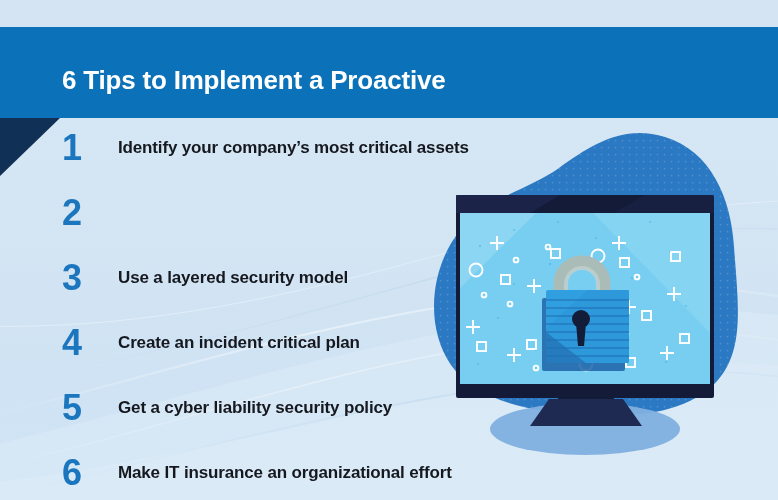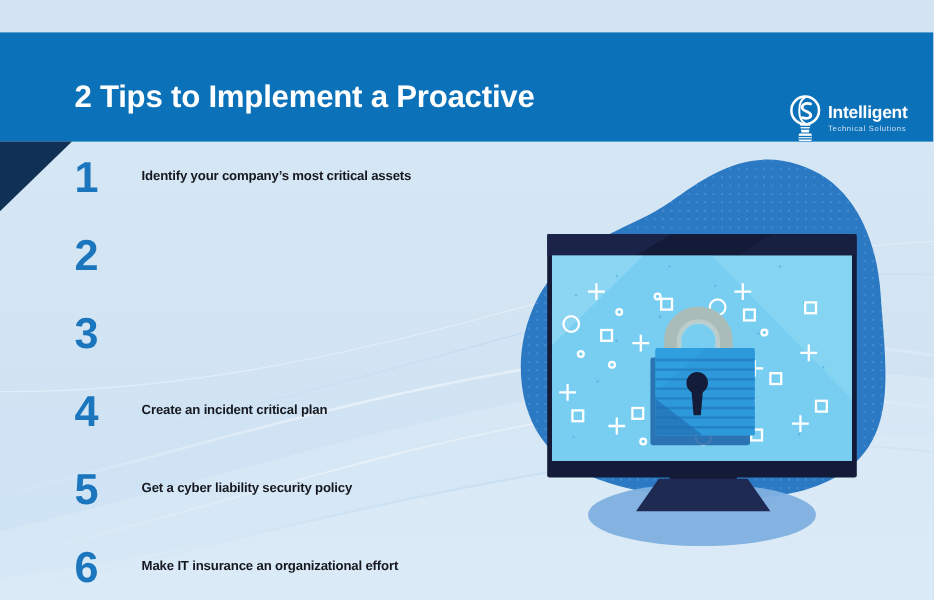--- a/index.html
+++ b/index.html
@@ -82,21 +82,21 @@
   .tip-num {
     color:#1b76be;
     font-size:36px;
     font-weight:bold;
     line-height:1;
     width:56px;
     flex:0 0 56px;
   }
   .tip-text {
     color:#16181f;
-    font-size:11px;
+    font-size:17px;
     font-weight:bold;
     line-height:1.2;
     letter-spacing:-0.15px;
     white-space:nowrap;
   }
   .tip:nth-child(1) { top:8px; }
   .tip:nth-child(2) { top:73px; }
   .tip:nth-child(3) { top:138px; }
   .tip:nth-child(4) { top:203px; }
   .tip:nth-child(5) { top:268px; }
@@ -134,45 +134,23 @@
     <path d="M-20,352 C150,316 320,252 500,226 C640,206 730,212 800,226" fill="none" stroke="url(#wg)" stroke-width="1.6" opacity="0.7"></path>
     <path d="M-20,262 C130,248 300,196 470,150 C600,116 710,106 800,112" fill="none" stroke="url(#wg2)" stroke-width="1.4" opacity="0.6"></path>
     <path d="M-20,382 C120,352 300,300 480,272 C630,248 730,250 800,262" fill="none" stroke="url(#wg2)" stroke-width="1.8" opacity="0.55"></path>
     <path d="M-20,208 C120,212 260,186 420,142 C560,104 700,86 800,82" fill="none" stroke="#ffffff" stroke-width="1" opacity="0.35"></path>
     <path d="M-20,366 C160,346 330,296 520,264 C660,240 740,242 800,250
              L800,382 L-20,382 Z" fill="#ffffff" opacity="0.1"></path>
   </svg>
 
   <div class="header-band">
     <div class="header-title">
-      <span class="line">2 Tips to Implement a Proactive</span>
-    </div>
-
-    <div class="logo">
-      <svg class="logo-mark" viewBox="0 0 30 42">
-
-        <circle cx="15" cy="14" r="11.5" fill="none" stroke="#ffffff" stroke-width="2.1"></circle>
-
-        <path d="M15 3.2 C8.6 6.4 8.2 21.6 15 24.8" fill="none" stroke="#ffffff" stroke-width="1.7"></path>
-        <path d="M19.5 8.6 C15.5 7.2 11.8 9.2 12.6 12.2 C13.4 15.2 19 14.6 19.6 17.6
-                 C20.1 20.2 16.4 21.6 12.6 20.0" fill="none" stroke="#ffffff" stroke-width="2.3" stroke-linecap="round"></path>
-
-        <path d="M10.6 25.4 L19.4 25.4 L18.1 32.4 L11.9 32.4 Z" fill="#ffffff"></path>
-        <rect x="10.3" y="26.8" width="9.4" height="1.1" fill="#0b72b9"></rect>
-        <rect x="10.8" y="29.0" width="8.4" height="1.1" fill="#0b72b9"></rect>
-
-        <rect x="9.6" y="33.2" width="10.8" height="6.2" rx="1" fill="#ffffff"></rect>
-        <rect x="9.6" y="35.2" width="10.8" height="1.1" fill="#0b72b9"></rect>
-        <rect x="9.6" y="37.2" width="10.8" height="1.1" fill="#0b72b9"></rect>
-      </svg>
-      <div class="logo-text">
-        <div class="logo-name">Intelligent</div>
-        <div class="logo-tag">Technical Solutions</div>
-      </div>
-    </div>
+      <span class="line">6 Tips to Implement a Proactive</span>
+    </div>
+
   </div>
 
   <div class="corner-triangle"></div>
 
   <svg class="illustration" viewBox="0 0 360 382">
     <defs>
       <pattern id="dots" width="7" height="7" patternUnits="userSpaceOnUse">
         <circle cx="1.6" cy="1.6" r="0.85" fill="#ffffff" opacity="0.17"></circle>
       </pattern>
       <linearGradient id="screenShade" x1="0" y1="0" x2="1" y2="1">
@@ -304,20 +282,21 @@
   <div class="tips">
     <div class="tip">
       <span class="tip-num">1</span>
       <span class="tip-text">Identify your company’s most critical assets</span>
     </div>
     <div class="tip">
       <span class="tip-num">2</span>
     </div>
     <div class="tip">
       <span class="tip-num">3</span>
+      <span class="tip-text">Use a layered security model</span>
     </div>
     <div class="tip">
       <span class="tip-num">4</span>
       <span class="tip-text">Create an incident critical plan</span>
     </div>
     <div class="tip">
       <span class="tip-num">5</span>
       <span class="tip-text">Get a cyber liability security policy</span>
     </div>
     <div class="tip">

